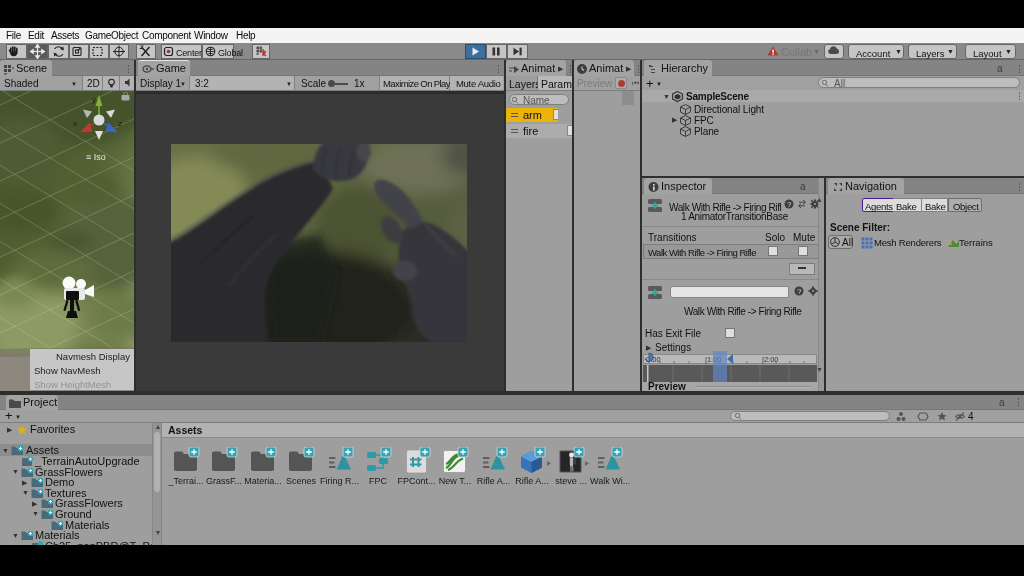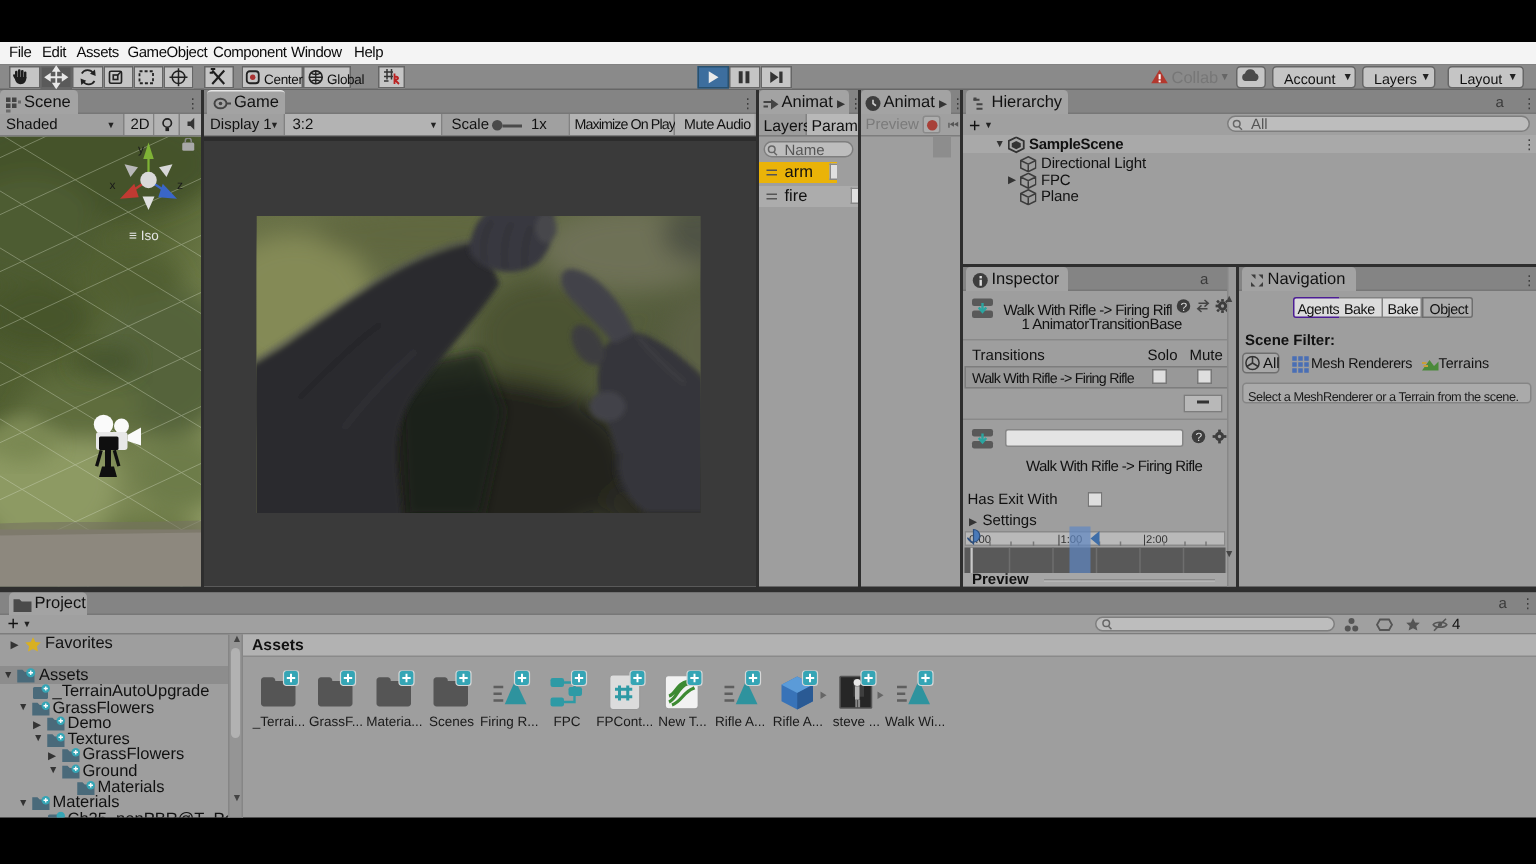--- a/index.html
+++ b/index.html
@@ -237,20 +237,25 @@
           <rect x="6" y="13" width="21" height="12" rx="2" fill="#e8e8e8"></rect>
           <g fill="#0f0f0f">
             <rect x="8" y="16" width="13" height="9" rx="1"></rect>
             <rect x="12" y="25" width="4" height="12"></rect>
             <polygon points="10,36 18,36 20,43 8,43"></polygon>
             <rect x="7" y="25" width="2.2" height="11" transform="rotate(16 8 30)"></rect>
             <rect x="18.5" y="25" width="2.2" height="11" transform="rotate(-16 19.5 30)"></rect>
           </g>
         </svg>
         
+        <div style="position:absolute;left:30px;top:258px;width:104px;height:41px;background:#c6c6c6;font-size:9.5px;color:#222;white-space:nowrap;">
+          <div style="margin:2px 0 0 26px;">Navmesh Display</div>
+          <div style="margin:3px 0 0 4px;">Show NavMesh</div>
+          <div style="margin:3px 0 0 4px;color:#929292;">Show HeightMesh</div>
+        </div>
       </div>
     </div>
 
     <div class="panel" style="left:136px;top:0;width:368px;height:331px;">
       <div class="tabrow"></div>
       <div class="tab" style="left:2px;width:52px;padding-left:18px;border-top:1px solid #e5e5e5;padding-top:1px;">Game</div>
       <svg width="16" height="14" style="left:6px;top:4px;">
           <ellipse cx="5" cy="5" rx="4" ry="3.2" fill="none" stroke="#444" stroke-width="1.3"></ellipse>
           <circle cx="5" cy="5" r="1.2" fill="#444"></circle>
           <path d="M9 5 L12 5" stroke="#444" stroke-width="1.3"></path>
@@ -481,21 +486,21 @@
           <g fill="#3d3d3d">
             <circle cx="19" cy="5" r="3.1"></circle>
             <rect x="18.1" y="0.4" width="1.8" height="1.6"></rect>
             <rect x="18.1" y="8" width="1.8" height="1.6"></rect>
             <rect x="14.4" y="4.1" width="1.6" height="1.8"></rect>
             <rect x="22" y="4.1" width="1.6" height="1.8"></rect>
           </g>
           <circle cx="19" cy="5" r="1.1" fill="#9e9e9e"></circle>
         </svg>
       <div class="r10" style="left:42px;top:128px;font-size:10px;letter-spacing:-0.4px;">Walk With Rifle -&gt; Firing Rifle</div>
-      <div class="r10" style="left:3px;top:150px;font-size:10px;">Has Exit With</div>
+      <div class="r10" style="left:3px;top:150px;font-size:10px;">Has Exit File</div>
       <div class="chk" style="left:83px;top:150px;"></div>
       <div style="position:absolute;left:4px;top:166px;font-size:7px;color:#333;">▶</div>
       <div class="r10" style="left:13px;top:164px;font-size:10px;">Settings</div>
 
       <div style="position:absolute;left:1px;top:176px;width:174px;height:10px;background:#b9b9b9;border:1px solid #8a8a8a;"></div>
       <svg width="176" height="32" style="left:0px;top:175px;">
         <g font-size="7.5" fill="#333" font-family="Liberation Sans">
           <text x="4" y="9">0:00</text>
             <text x="63" y="9">|1:00</text>
             <text x="120" y="9">|2:00</text>
@@ -559,21 +564,20 @@
             <rect x="4.5" y="8.5" width="3" height="3"></rect>
             <rect x="8.5" y="8.5" width="3" height="3"></rect>
           </g>
         </svg>
       <div class="r10" style="left:48px;top:59px;font-size:9.5px;letter-spacing:-0.2px;">Mesh Renderers</div>
       <svg width="13" height="12" style="left:121px;top:59px;">
           <path d="M1 10 L6 3 L9 7 L12 4 L12 10 Z" fill="#4a8a3a"></path>
           <path d="M1 5 L4 5 M2 7 L5 7" stroke="#c8a03a" stroke-width="1.4"></path>
         </svg>
       <div class="r10" style="left:133px;top:59px;font-size:9.5px;">Terrains</div>
-      <div style="position:absolute;left:2px;top:77px;width:193px;height:14px;border:1px solid #858585;border-radius:3px;background:#aaaaaa;font-size:8.5px;color:#1a1a1a;padding:2.5px 0 0 3px;white-space:nowrap;letter-spacing:-0.3px;overflow:hidden;">Select a MeshRenderer or a Terrain from the scene.</div>
     </div>
   </div>
   <div class="abs" style="top:393px;left:0;width:1024px;height:2px;background:#2e2e2e;"></div>
 
   <div class="abs" style="top:395px;left:0;width:1024px;height:150px;background:#9e9e9e;">
   <div class="tabrow" style="height:15px;"></div>
     <div class="tab" style="left:6px;width:52px;height:15px;padding:1px 4px 0 17px;">Project</div>
     <svg width="14" height="13" style="left:8px;top:2px;">
         <path d="M1 2.5 L5 2.5 L6.5 4 L13 4 L13 11 L1 11 Z" fill="#4a4a4a"></path>
       </svg>

